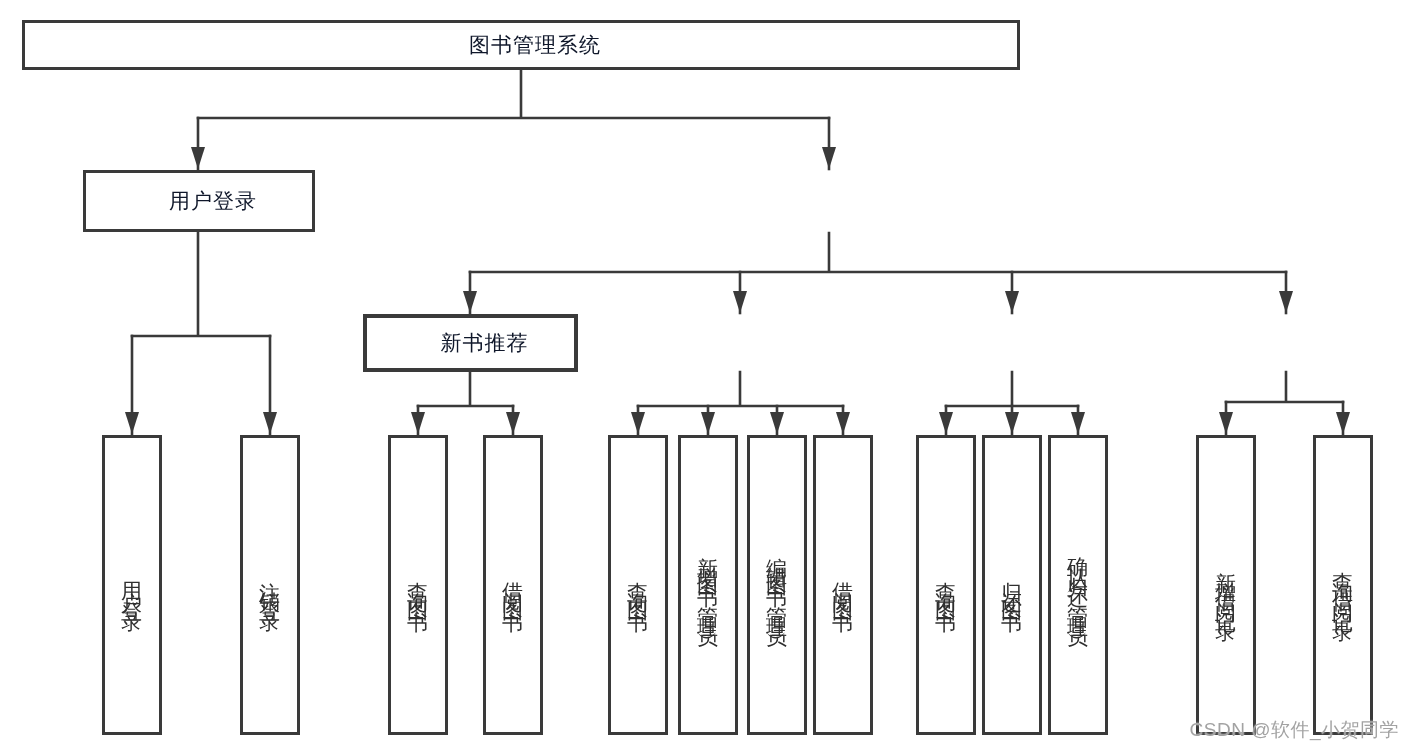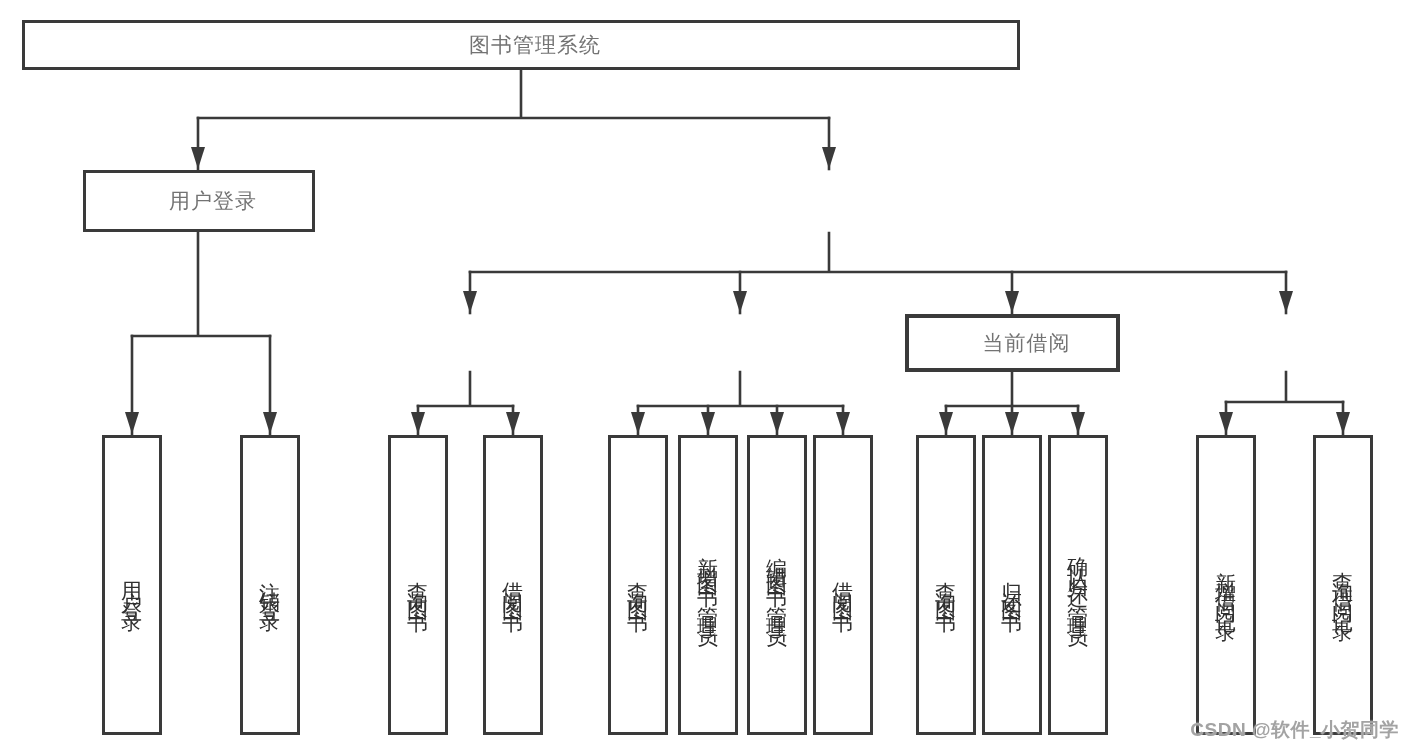--- a/index.html
+++ b/index.html
@@ -7,21 +7,21 @@
   body { font-family:"Liberation Sans","DejaVu Sans",sans-serif; }
   .canvas {
     position:relative; width:1405px; height:747px;
     background:#ffffff; overflow:hidden;
   }
   .connectors { position:absolute; left:0; top:0; }
   .node {
     position:absolute; background:#ffffff;
     border:3px solid #3a3a3a;
     display:flex; align-items:center; justify-content:center;
-    color:#737373; font-size:21px; letter-spacing:1px;
+    color:#0f172a; font-size:21px; letter-spacing:1px;
     text-align:center;
     padding-left:28px;
   }
   .node.l3 { border-width:4px; }
   .root-box  { left:22px;  top:20px;  width:998px; height:50px; }
   .l2-user   { left:83px;  top:170px; width:232px; height:62px; }
   .l2-mgmt   { left:712px; top:170px; width:235px; height:63px; }
   .l3        { top:314px; width:215px; height:58px; }
   .leaf {
     position:absolute; top:435px; width:60px; height:300px;
@@ -30,21 +30,20 @@
   }
   .vtext {
     writing-mode:vertical-rl; text-orientation:mixed;
     font-size:21px; line-height:1; letter-spacing:10px;
     color:#2f2f2f; white-space:nowrap;
   }
   .watermark {
     position:absolute; right:6px; bottom:4px;
     font-size:19px; color:#a3a3a3; letter-spacing:0.5px;
     text-shadow:0 0 2px #ffffff;
-    font-weight:bold;
   }
 </style>
 </head>
 <body>
 
 <div class="canvas">
 
   <svg class="connectors" width="1405" height="747" viewBox="0 0 1405 747">
     <defs>
       <marker id="arrow" markerUnits="userSpaceOnUse" markerWidth="28" markerHeight="18" refX="22" refY="9" orient="auto">
@@ -85,21 +84,21 @@
       <path d="M1286,372 V402 M1226,402 H1343"></path>
       <path d="M1226,402 V434" marker-end="url(#arrow)"></path>
       <path d="M1343,402 V434" marker-end="url(#arrow)"></path>
     </g>
   </svg>
 
   <div class="node root-box">图书管理系统</div>
 
   <div class="node l2-user">用户登录</div>
 
-  <div class="node l3" style="left:905px">当前借阅</div>
+  <div class="node l3" style="left:363px">新书推荐</div>
 
   <div class="leaf" style="left:102px">
     <span class="vtext">用户登录</span>
   </div>
   <div class="leaf" style="left:240px">
     <span class="vtext">注销登录</span>
   </div>
 
   <div class="leaf" style="left:388px">
     <span class="vtext">查询图书</span>

